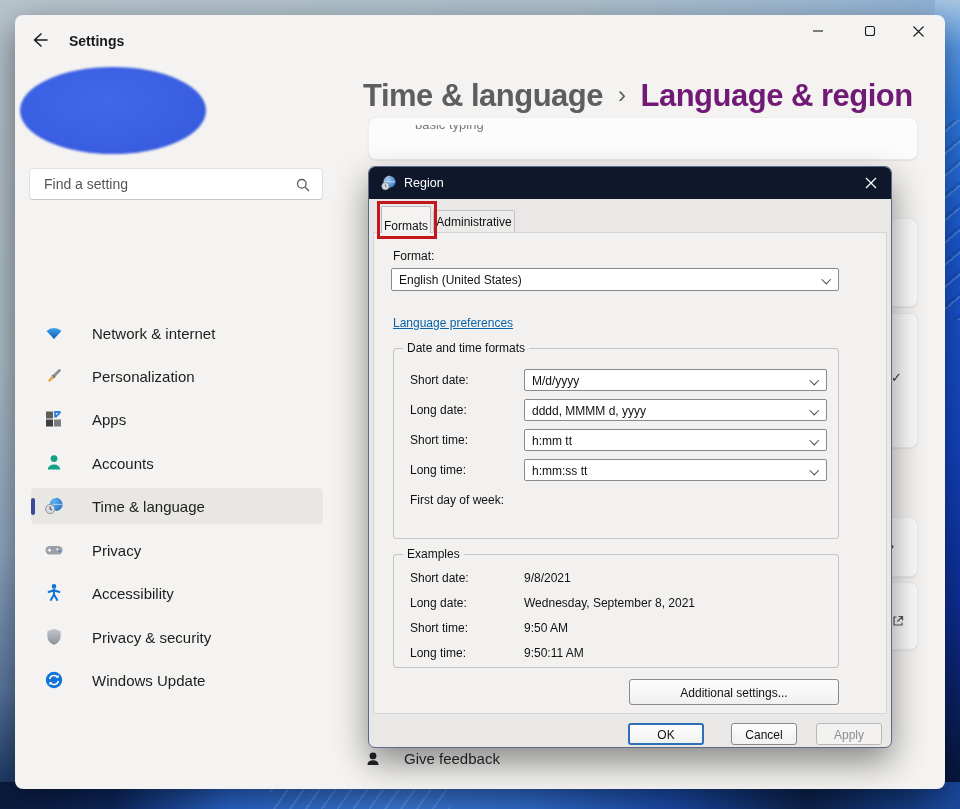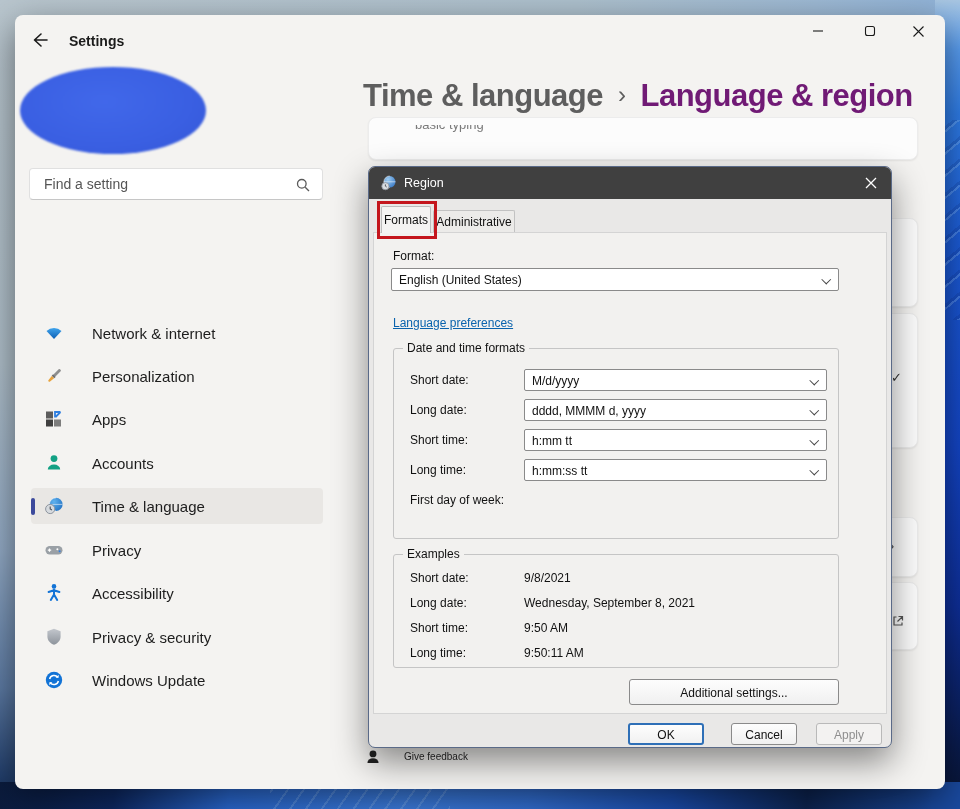--- a/index.html
+++ b/index.html
@@ -64,32 +64,32 @@
 #card-top .clip { position:absolute; left:46px; top:7px; height:9px; overflow:hidden; }
 #card-top .clip span { display:block; margin-top:-8px; font-size:13px; color:#7a7a7a; }
 #sliver-b { left:585px; top:203px; width:318px; height:89px; }
 #sliver-c { left:585px; top:298px; width:318px; height:135px; }
 #sliver-c .check { position:absolute; left:290px; top:56px; font-size:13px; color:#333; }
 #sliver-d { left:585px; top:502px; width:318px; height:60px; }
 #sliver-d .chev { position:absolute; left:288px; top:19px; font-size:16px; color:#555; }
 #sliver-e { left:585px; top:567px; width:318px; height:68px; }
 #give-feedback-row { left:352px; top:735px; display:flex; align-items:center; }
 #feedback-icon { width:12px; height:13px; }
-#give-feedback-text { margin-left:25px; font-size:10px; color:#2a2a2a; }
+#give-feedback-text { margin-left:25px; font-size:15px; color:#2a2a2a; }
 
 
 #dialog { left:353px; top:151px; width:524px; height:582px; border-radius:7px;
   background:#e9e8e7; border:1px solid #5a6a88; box-shadow:0 14px 34px rgba(0,0,0,.45); font-size:12px; color:#111; }
-#dlg-titlebar { position:absolute; left:0; top:0; width:100%; height:32px; background:#404040; border-radius:6px 6px 0 0; }
+#dlg-titlebar { position:absolute; left:0; top:0; width:100%; height:32px; background:#0f172a; border-radius:6px 6px 0 0; }
 #dlg-icon { position:absolute; left:12px; top:8px; }
 #dlg-title { position:absolute; left:35px; top:9px; color:#fff; font-size:12.5px; }
 #dlg-close { position:absolute; right:12px; top:8px; width:16px; height:16px; }
 
 .tab { position:absolute; text-align:center; }
-#tab-formats { left:12px; top:39px; width:50px; height:27px; background:#f4f3f2; border:1px solid #bcbcbc; border-bottom:none; border-radius:2px 2px 0 0; padding-top:6px; z-index:3; }
+#tab-formats { left:12px; top:39px; width:50px; height:27px; background:#f4f3f2; border:1px solid #bcbcbc; border-bottom:none; border-radius:2px 2px 0 0; padding-top:12px; z-index:3; }
 #tab-admin { left:64px; top:43px; width:82px; height:23px; background:#ecebe9; border:1px solid #c2c2c2; border-bottom:none; border-radius:2px 2px 0 0; padding-top:4px; z-index:1; }
 #annotation-box { left:8px; top:34px; width:60px; height:38px; border:3.5px solid #c4161d; z-index:5; }
 
 #dlg-panel { position:absolute; left:4px; top:65px; width:514px; height:482px; background:#f2f1ef; border:1px solid #d4d4d4; z-index:2; }
 
 .dlg-label { position:absolute; }
 #format-label { left:24px; top:82px; z-index:3;}
 .combo { position:absolute; background:#fff; border:1px solid #8a8a8a; border-radius:2px; z-index:3; }
 .combo .val { position:absolute; left:7px; top:4px; white-space:nowrap; }
 .combo .chev { position:absolute; right:9px; top:7px; width:6.5px; height:6.5px; border-right:1.4px solid #444; border-bottom:1.4px solid #444; transform:rotate(45deg); }

